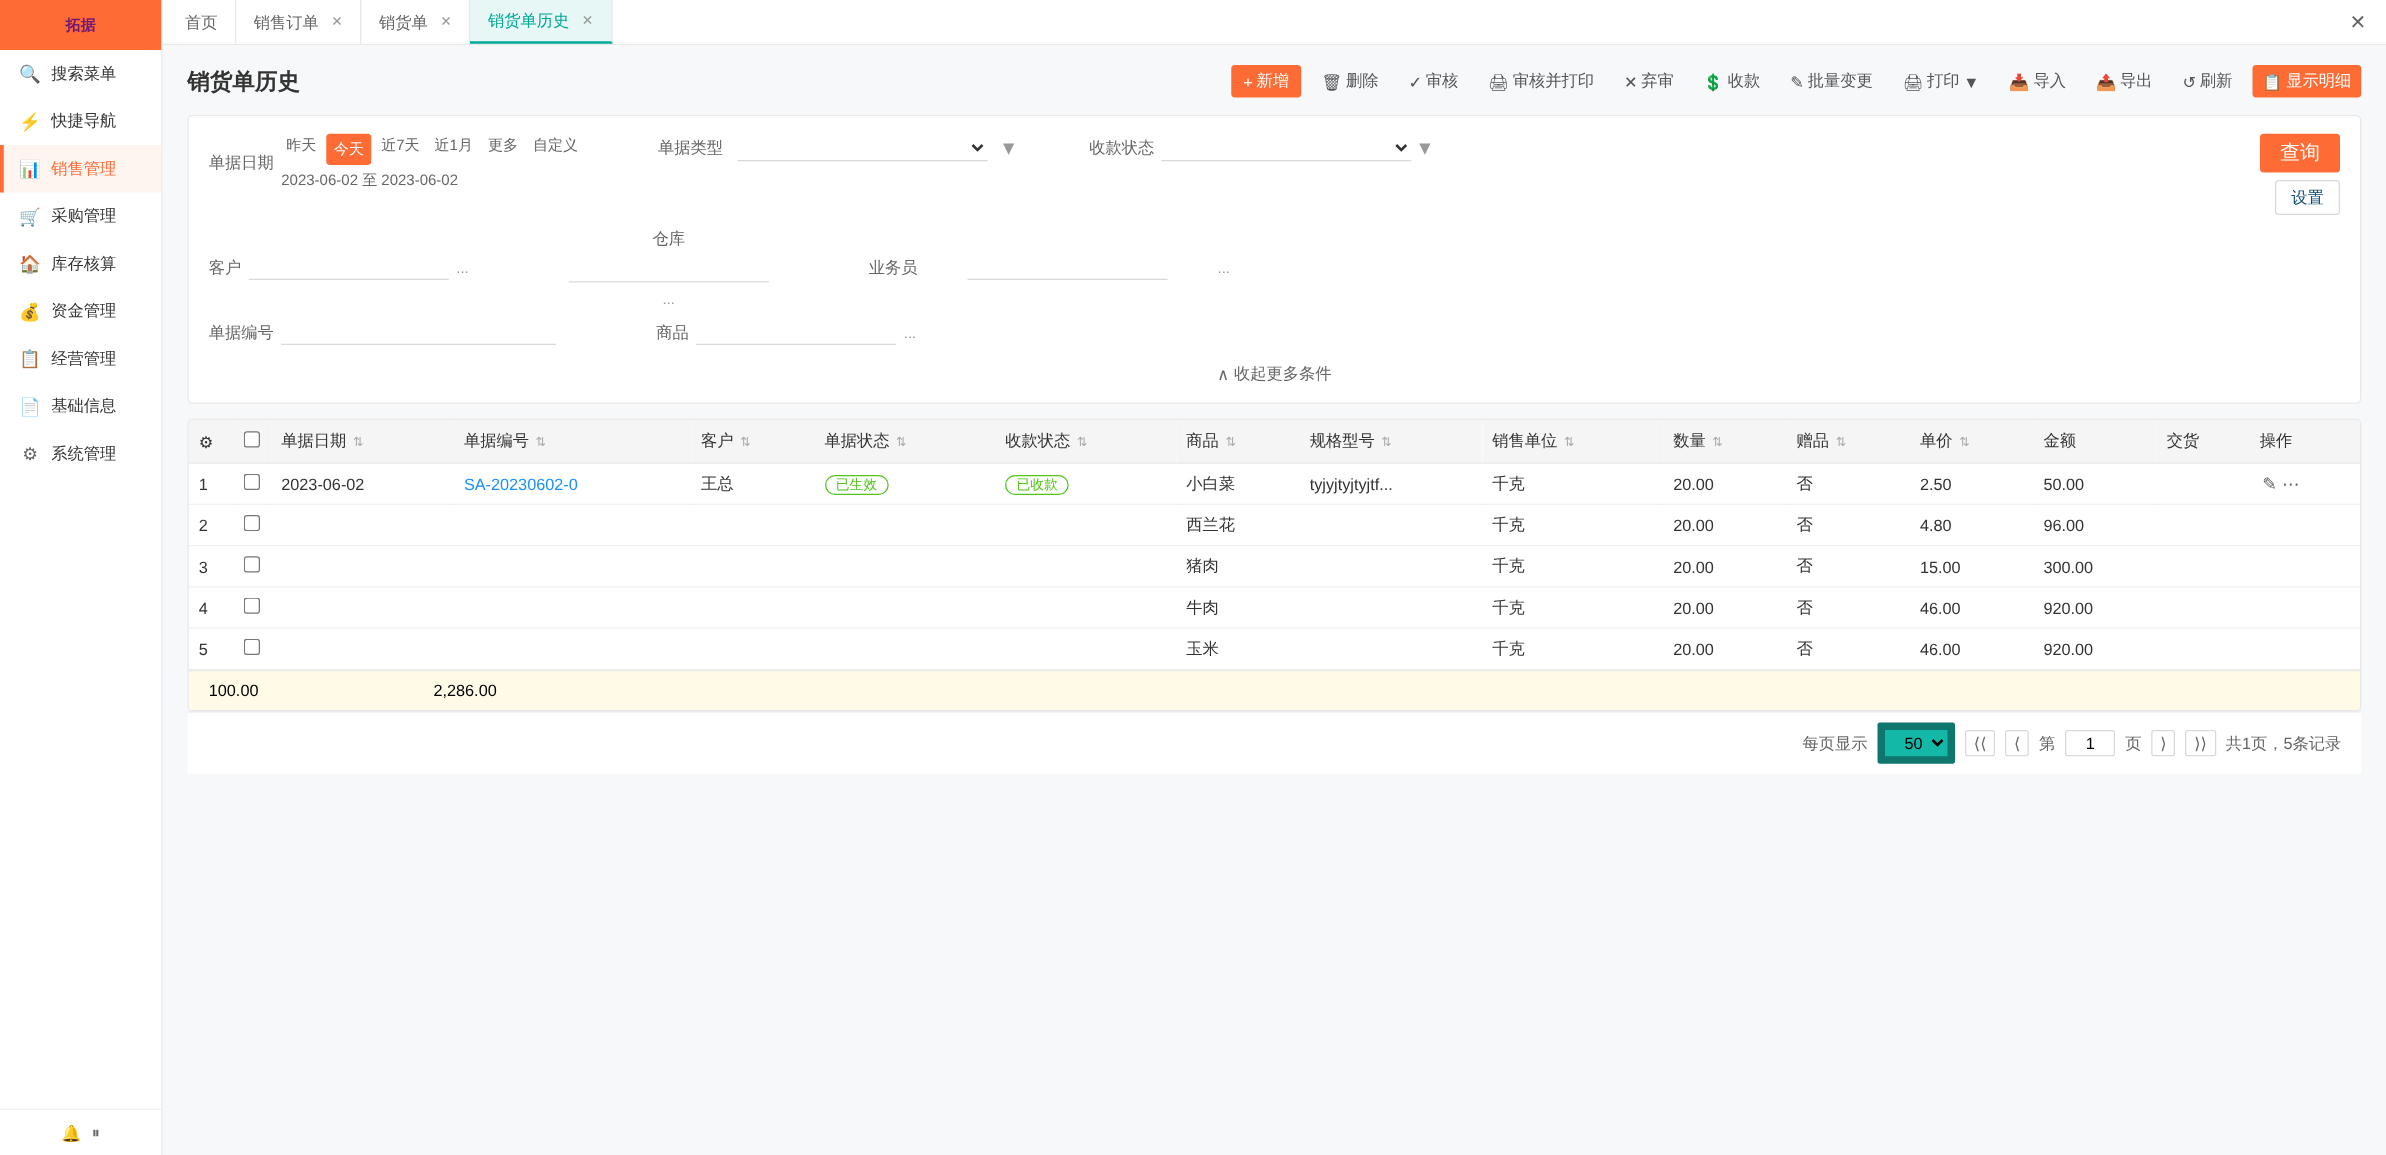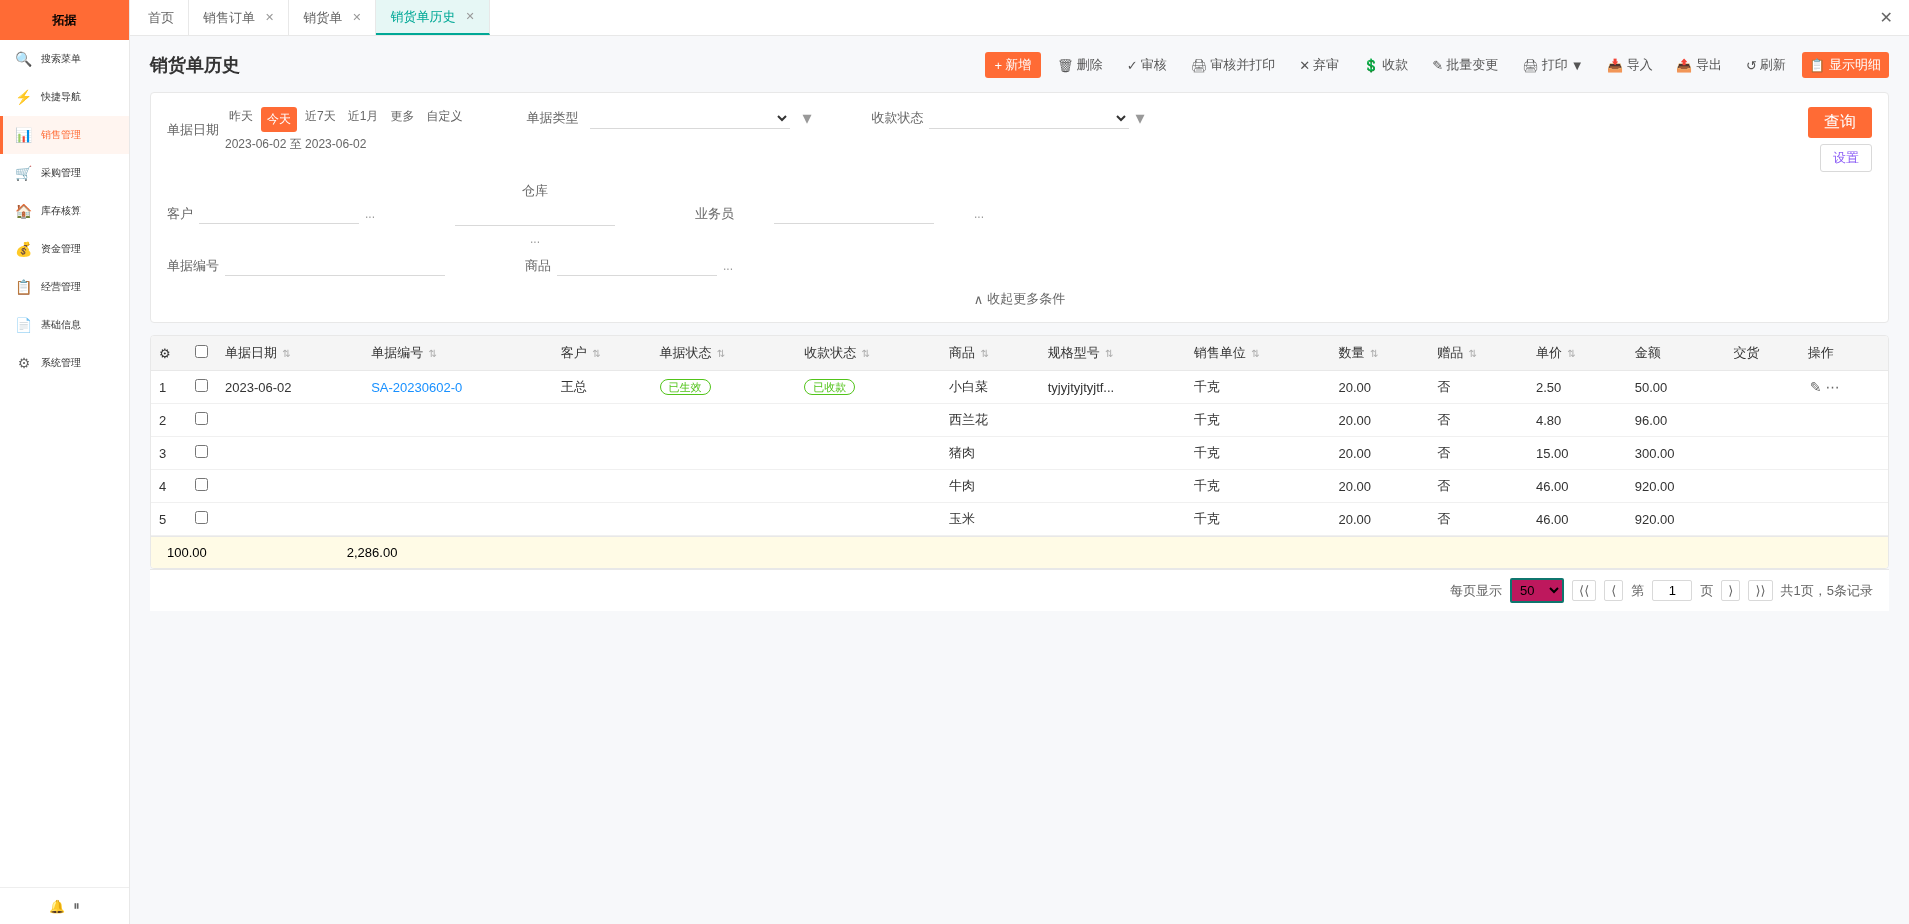--- a/index.html
+++ b/index.html
@@ -1,24 +1,24 @@
 <!DOCTYPE html>
 <html><head>
   <meta charset="utf-8">
   <style>
     * { box-sizing: border-box; margin: 0; padding: 0; font-family: 'Microsoft YaHei', Arial, sans-serif; font-size: 13px; }
     body { display: flex; height: 924px; overflow: hidden; background: #f5f5f5; }
 
     
     .sidebar { width: 130px; background: #fff; border-right: 1px solid #e8e8e8; display: flex; flex-direction: column; height: 100%; }
-    .sidebar-logo { height: 40px; background: #ff6b35; display: flex; align-items: center; justify-content: center; color: #000000; font-size: 12px; font-weight: bold; }
+    .sidebar-logo { height: 40px; background: #ff6b35; display: flex; align-items: center; justify-content: center; color: #701a75; font-size: 12px; font-weight: bold; }
     .sidebar-item { display: flex; align-items: center; padding: 10px 12px; cursor: pointer; color: #333; gap: 8px; border-left: 3px solid transparent; }
     .sidebar-item.active { color: #ff6b35; background: #fff5f0; border-left-color: #ff6b35; }
     .sidebar-icon { width: 18px; height: 18px; display: flex; align-items: center; justify-content: center; color: #666; font-size: 14px; }
-    .sidebar-label { font-size: 10px; }
+    .sidebar-label { font-size: 13px; }
     .sidebar-bottom { margin-top: auto; padding: 10px; display: flex; gap: 8px; align-items: center; justify-content: center; border-top: 1px solid #eee; }
 
     
     .main { flex: 1; display: flex; flex-direction: column; height: 100%; overflow: hidden; }
 
     
     .tab-bar { display: flex; align-items: center; background: #fff; border-bottom: 1px solid #e8e8e8; height: 36px; padding: 0 4px; }
     .tab { display: flex; align-items: center; padding: 0 14px; height: 100%; cursor: pointer; color: #666; font-size: 13px; border-right: 1px solid #e8e8e8; white-space: nowrap; gap: 6px; }
     .tab:first-child { padding: 0 14px; text-align: center; }
     .tab.active { background: #e6f7f5; color: #00a896; border-bottom: 2px solid #00a896; }
@@ -45,21 +45,21 @@
     .filter-select { border: none; border-bottom: 1px solid #d9d9d9; padding: 2px 4px; width: 180px; color: #333; outline: none; font-size: 13px; background: none; cursor: pointer; }
     .date-range { font-size: 12px; color: #666; }
     .date-tabs { display: flex; gap: 4px; margin-bottom: 4px; }
     .date-tab { cursor: pointer; color: #666; font-size: 12px; padding: 1px 4px; }
     .date-tab.active { background: #ff6b35; color: white; border-radius: 3px; padding: 4px 6px; }
     .filter-dots { color: #999; cursor: pointer; font-size: 12px; }
     .collapse-row { display: flex; justify-content: center; align-items: center; cursor: pointer; color: #666; font-size: 12px; gap: 4px; padding-top: 4px; }
 
     
     .query-btn { background: #ff6b35; color: white; border: none; border-radius: 3px; padding: 5px 16px; cursor: pointer; font-size: 16px; }
-    .settings-btn { background: white; color: #8b5cf6; border: 1px solid #d9d9d9; border-radius: 3px; padding: 4px 12px; cursor: pointer; font-size: 13px; }
+    .settings-btn { background: white; color: #0c4a6e; border: 1px solid #d9d9d9; border-radius: 3px; padding: 4px 12px; cursor: pointer; font-size: 13px; }
 
     
     .table-container { background: white; border-radius: 4px; border: 1px solid #e8e8e8; overflow: auto; flex: 1; }
     table { width: 100%; border-collapse: collapse; }
     thead tr { background: #f5f5f5; }
     th { padding: 8px 8px; text-align: left; font-weight: normal; color: #333; border-bottom: 1px solid #e8e8e8; white-space: nowrap; font-size: 12px; position: relative; }
     th .sort-icon { color: #aaa; font-size: 10px; cursor: pointer; margin-left: 2px; }
     td { padding: 7px 8px; border-bottom: 1px solid #f0f0f0; color: #333; font-size: 13px; white-space: nowrap; }
     .status-badge { border: 1px solid #52c41a; color: #52c41a; border-radius: 10px; padding: 1px 8px; font-size: 11px; }
     .status-badge.collected { border-color: #52c41a; color: #52c41a; }
@@ -67,21 +67,21 @@
     .action-icon { color: #666; cursor: pointer; font-size: 14px; margin: 0 2px; }
 
     
     .table-footer { background: #fffbe6; border-top: 1px solid #e8e8e8; padding: 8px 16px; display: flex; align-items: center; }
     .footer-label { color: #666; font-size: 13px; }
 
     
     .pagination-bar { background: white; border-top: 1px solid #e8e8e8; padding: 8px 16px; display: flex; align-items: center; justify-content: flex-end; gap: 8px; font-size: 13px; color: #666; }
     .page-btn { border: 1px solid #d9d9d9; background: white; padding: 2px 6px; cursor: pointer; color: #666; border-radius: 2px; }
     .page-input { border: 1px solid #d9d9d9; width: 40px; text-align: center; padding: 2px 4px; border-radius: 2px; outline: none; }
-    .per-page-select { border: 2px solid #0f766e; padding: 2px 4px; border-radius: 2px; cursor: pointer; background: #be185d; }
+    .per-page-select { border: 6px solid #0f766e; padding: 2px 4px; border-radius: 2px; cursor: pointer; background: #14b8a6; text-align: right; }
   </style>
 </head>
 <body>
 
 <div class="sidebar">
   <div class="sidebar-logo">拓据</div>
   <div class="sidebar-item">
     <span class="sidebar-icon">🔍</span>
     <span class="sidebar-label">搜索菜单</span>
   </div>

